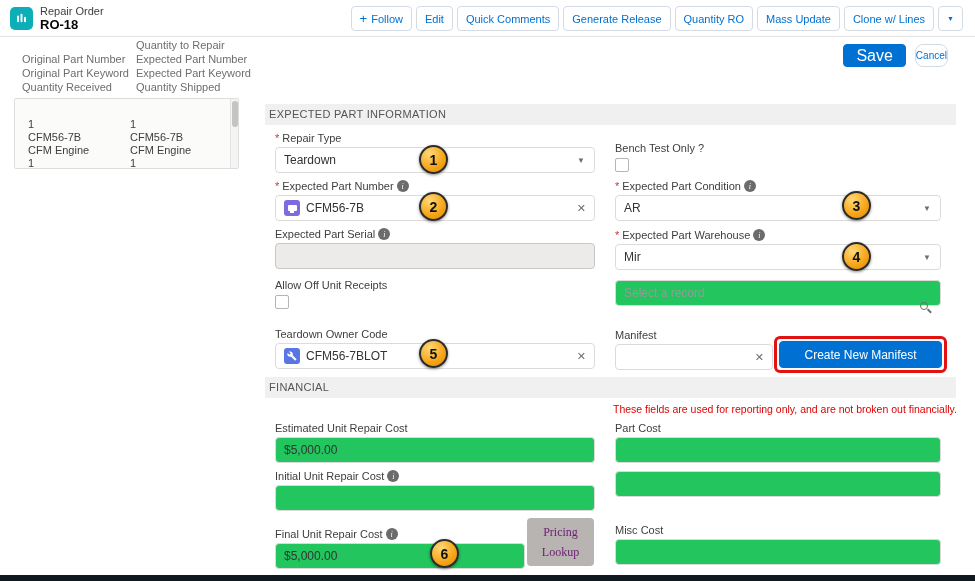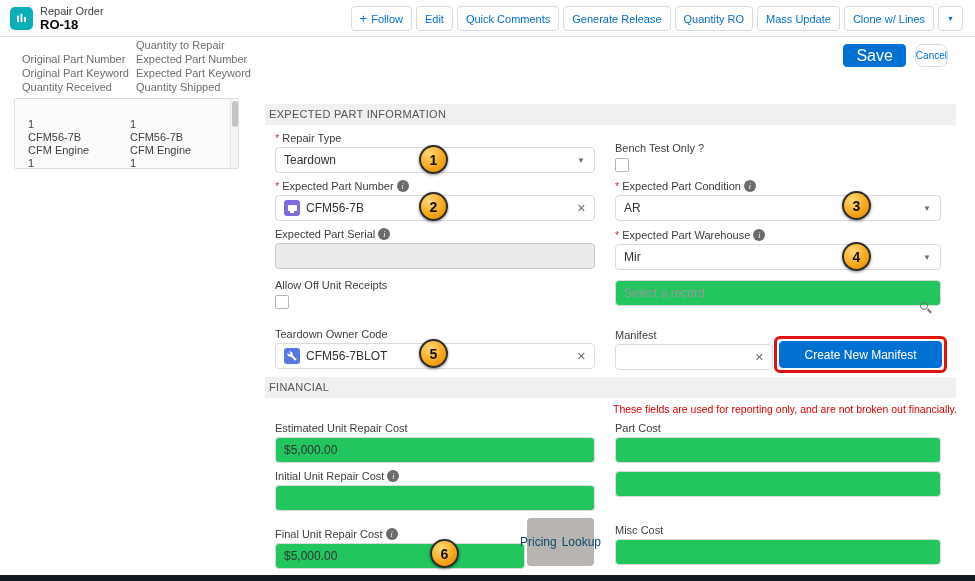--- a/index.html
+++ b/index.html
@@ -50,21 +50,21 @@
   .pill-icon{width:16px;height:16px;border-radius:3px;margin-right:6px;flex:0 0 16px;display:flex;align-items:center;justify-content:center;position:relative}
   .pill-icon.product{background:#7d6ce0}
   .pill-icon.owner{background:#5876e5}
   .monitor{display:block;width:9px;height:6px;background:#fff;border-radius:1px;position:relative}
   .monitor::after{content:"";position:absolute;left:2.5px;top:6px;width:4px;height:2px;background:#fff}
   .checkbox{width:14px;height:14px;margin-top:3px;border:1px solid #b5b5b5;border-radius:2px;background:#fff;cursor:pointer}
 
   
   .btn-brand{position:absolute;left:779px;top:341px;width:163px;height:27px;background:#0070d2;border:1px solid #0070d2;border-radius:4px;color:#fff;font-size:12px;font-family:inherit;cursor:pointer}
   .red-box{position:absolute;left:774px;top:336px;width:173px;height:37px;border:3px solid #e31212;border-radius:6px;pointer-events:none}
-  .btn-pricing{position:absolute;left:527px;top:518px;width:67px;height:48px;background:#b7b4b1;border:none;border-radius:4px;color:#0c4a6e;font-size:12px;font-family:Liberation Sans, sans-serif;display:flex;align-items:center;justify-content:center;gap:5px;cursor:pointer}
+  .btn-pricing{position:absolute;left:527px;top:518px;width:67px;height:48px;background:#b7b4b1;border:none;border-radius:4px;color:#701a75;font-size:12px;font-family:Liberation Serif, serif;display:flex;flex-direction:column;align-items:center;justify-content:center;gap:5px;cursor:pointer}
 
   .fin-note{position:absolute;left:613px;top:403px;font-size:10.5px;color:#e00000;white-space:nowrap}
 
   
   .anno{position:absolute;width:29px;height:29px;border-radius:50%;background:radial-gradient(circle at 35% 28%, #ffd978 0%, #f7a81d 55%, #e08900 100%);border:2px solid #2b2b2b;color:#111;font-weight:bold;font-size:14px;display:flex;align-items:center;justify-content:center;box-shadow:0 1px 3px rgba(0,0,0,.45);z-index:6}
 
   .bottom-bar{position:absolute;left:0;top:575px;width:975px;height:6px;background:#101820}
 </style>
 </head>
 <body>

